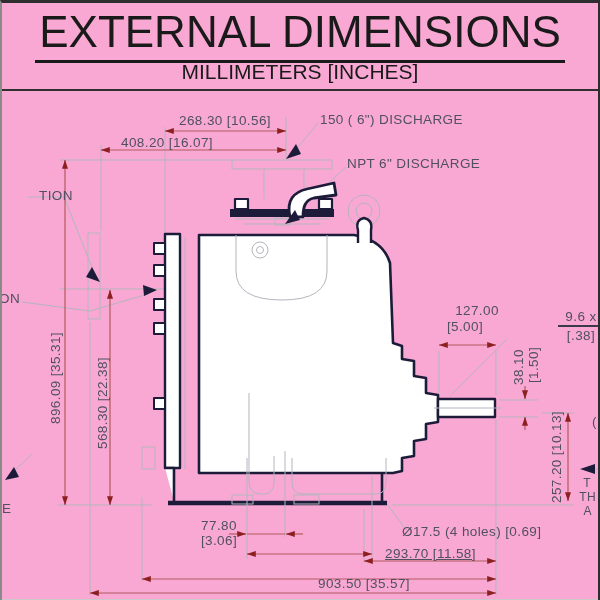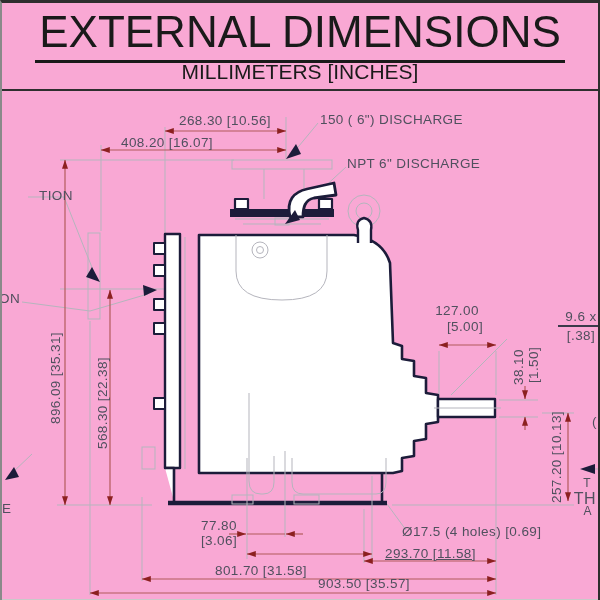--- a/index.html
+++ b/index.html
@@ -138,34 +138,33 @@
   </svg>
 
   <div class="lbl ctr" style="left:160px;top:110px;width:126px;">268.30 [10.56]</div>
   <div class="lbl ctr" style="left:102px;top:132px;width:126px;">408.20 [16.07]</div>
   <div class="lbl" style="left:318px;top:109px;">150 ( 6") DISCHARGE</div>
   <div class="lbl" style="left:345px;top:153px;">NPT 6" DISCHARGE</div>
   <div class="lbl" style="left:-3px;top:185px;padding-left:40px;">TION</div>
   <div class="lbl" style="left:-3px;top:288px;">ON</div>
   <div class="lbl rot" style="left:53px;top:375px;">896.09 [35.31]</div>
   <div class="lbl rot" style="left:100px;top:400px;">568.30 [22.38]</div>
-  <div class="lbl ctr" style="left:420px;top:300px;width:70px;">127.00</div>
+  <div class="lbl ctr" style="left:440px;top:300px;width:70px;">127.00</div>
   <div class="lbl ctr" style="left:428px;top:316px;width:70px;">[5.00]</div>
   <div class="lbl ctr" style="left:556px;top:306px;width:46px;">
     <div class="frac">9.6 x</div>
     <div>[.38]</div>
   </div>
   <div class="lbl rot" style="left:516px;top:364px;">38.10</div>
   <div class="lbl rot" style="left:531px;top:362px;">[1.50]</div>
   <div class="lbl rot" style="left:554px;top:454px;">257.20 [10.13]</div>
   <div class="lbl" style="right:1px;top:411px;">(</div>
   <div class="lbl" style="right:7px;top:473px;font-size:12px;">T</div>
-  <div class="lbl" style="right:2px;top:487px;font-size:16px;">TH</div>
+  <div class="lbl" style="right:2px;top:487px;font-size:12px;">TH</div>
   <div class="lbl" style="right:6px;top:501px;font-size:12px;">A</div>
   <div class="lbl" style="left:0px;top:498px;">E</div>
   <div class="lbl ctr" style="left:192px;top:515px;width:50px;">77.80</div>
   <div class="lbl ctr" style="left:192px;top:530px;width:50px;">[3.06]</div>
   <div class="lbl" style="left:400px;top:521px;">Ø17.5 (4 holes) [0.69]</div>
   <div class="lbl" style="left:383px;top:543px;text-decoration:underline;">293.70 [11.58]</div>
-  <div class="lbl ctr" style="left:199px;top:560px;width:120px;">801.70 [31.58]</div>
   <div class="lbl ctr" style="left:302px;top:573px;width:120px;">903.50 [35.57]</div>
 
 </div>
 
 </body></html>

